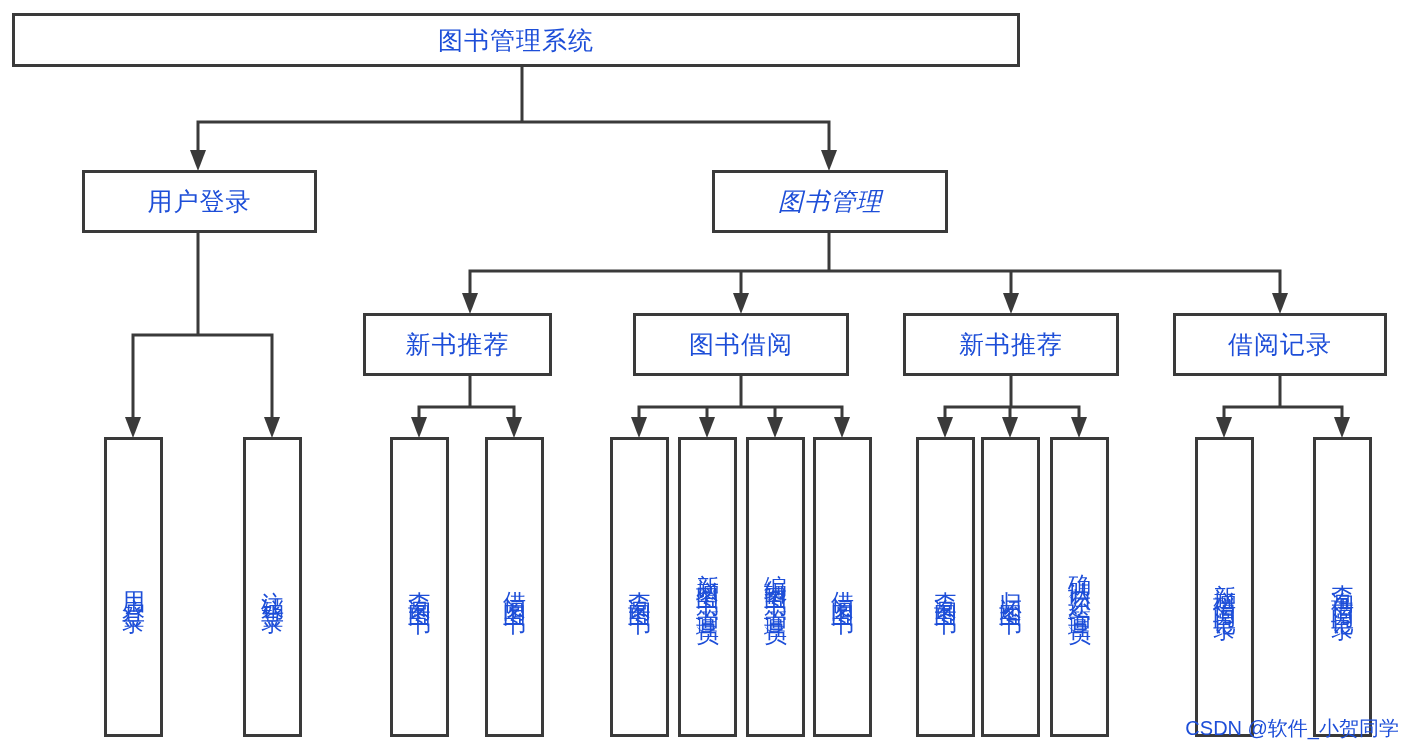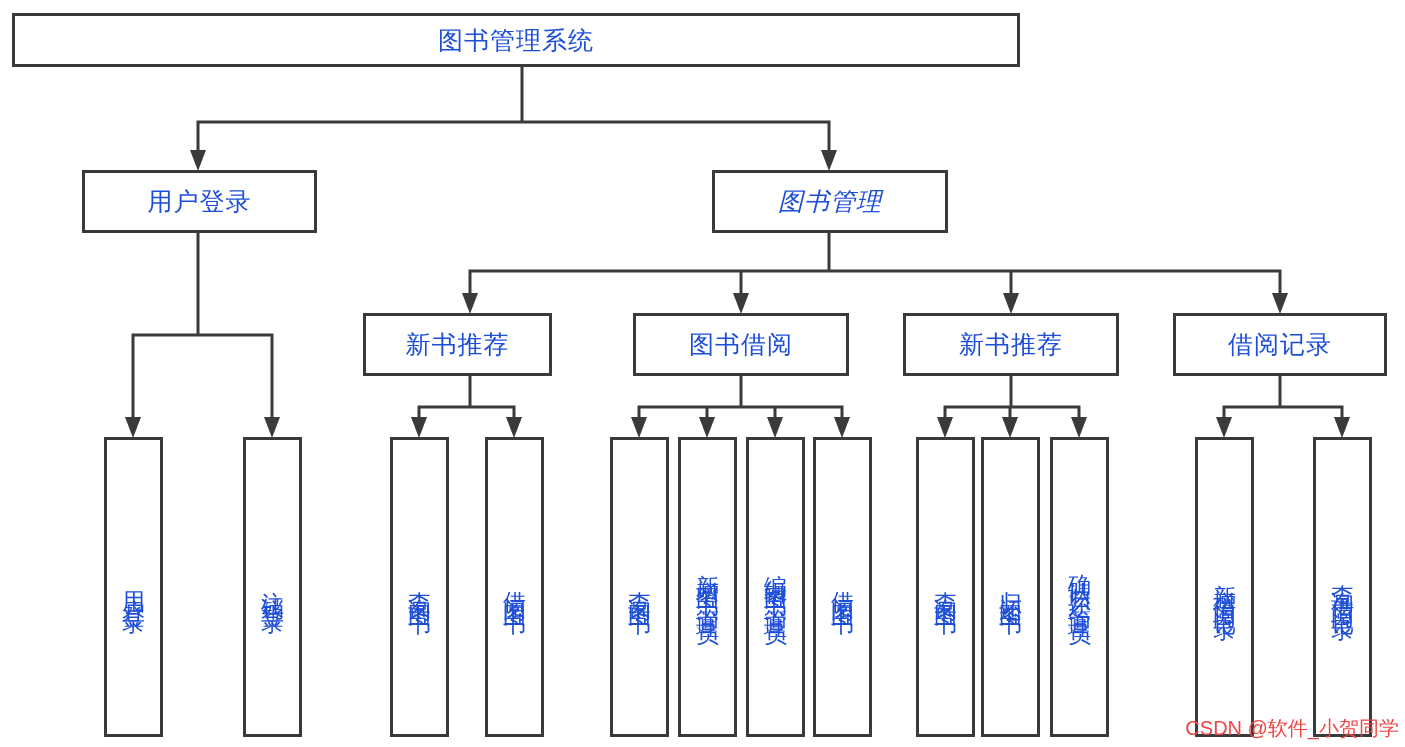--- a/index.html
+++ b/index.html
@@ -48,21 +48,21 @@
   #l-c4 { left: 813px; }
   #l-d1 { left: 916px; }
   #l-d2 { left: 981px; }
   #l-d3 { left: 1050px; }
   #l-e1 { left: 1195px; }
   #l-e2 { left: 1313px; }
   .watermark {
     position: absolute;
     left: 1183px; top: 715px; width: 216px;
     z-index: 5;
-    color: #ef4444;
+    color: #1d4ed8;
     font-size: 20px;
     text-align: right;
     white-space: nowrap;
   }
 </style>
 </head>
 <body>
 
 <div class="canvas">
 

